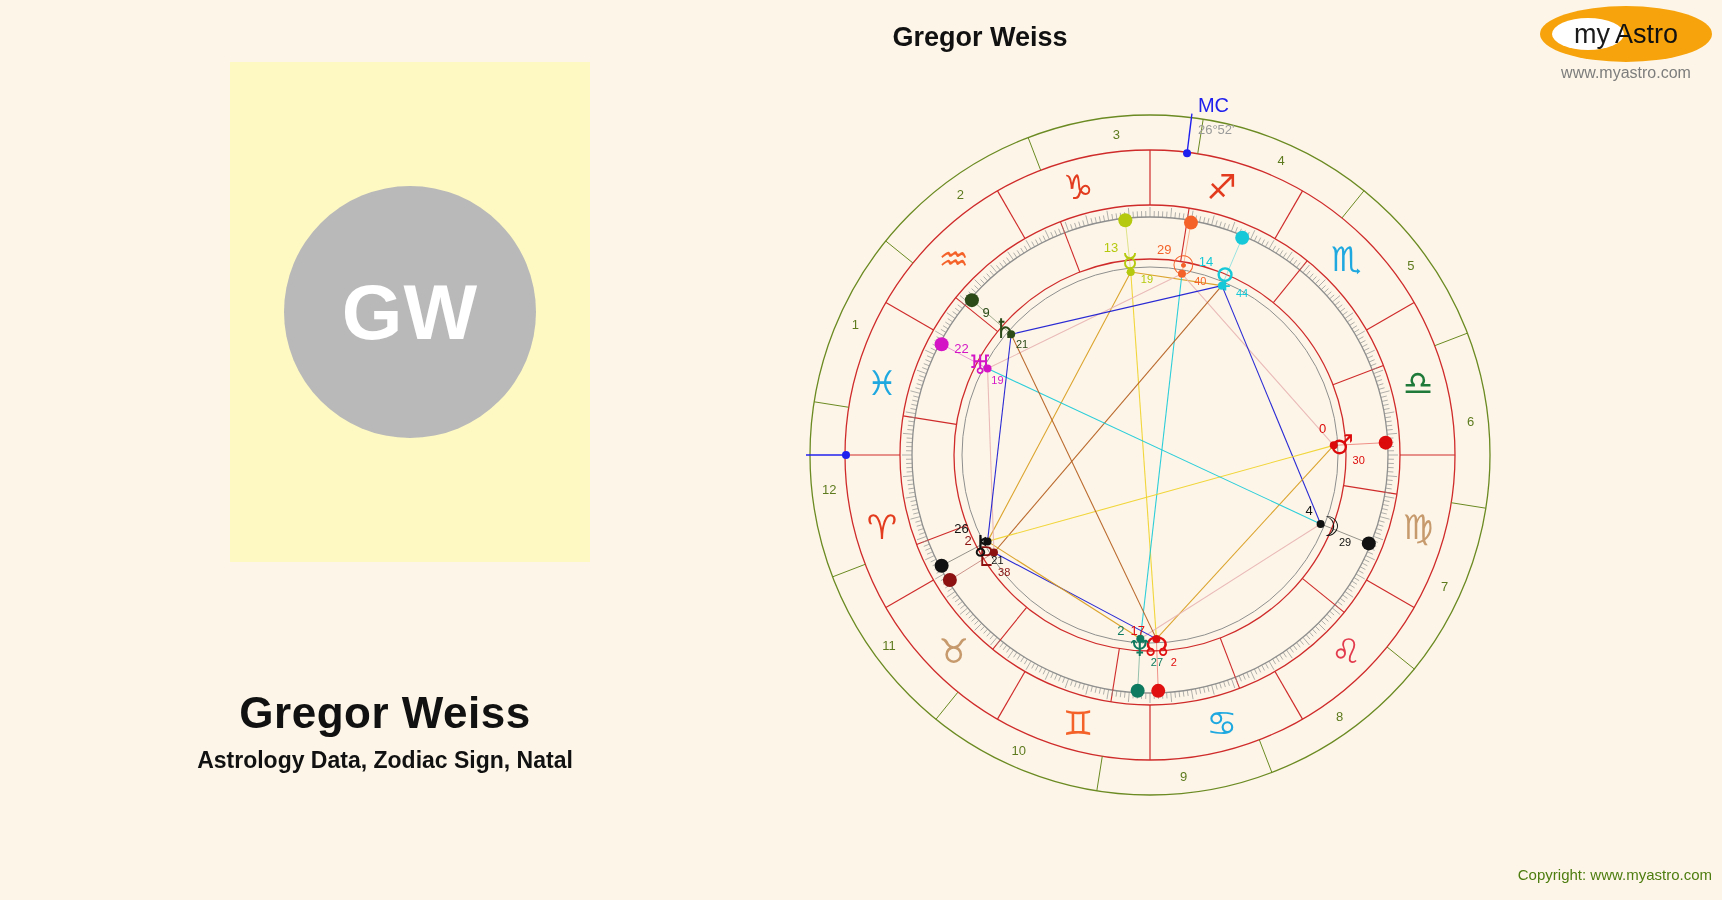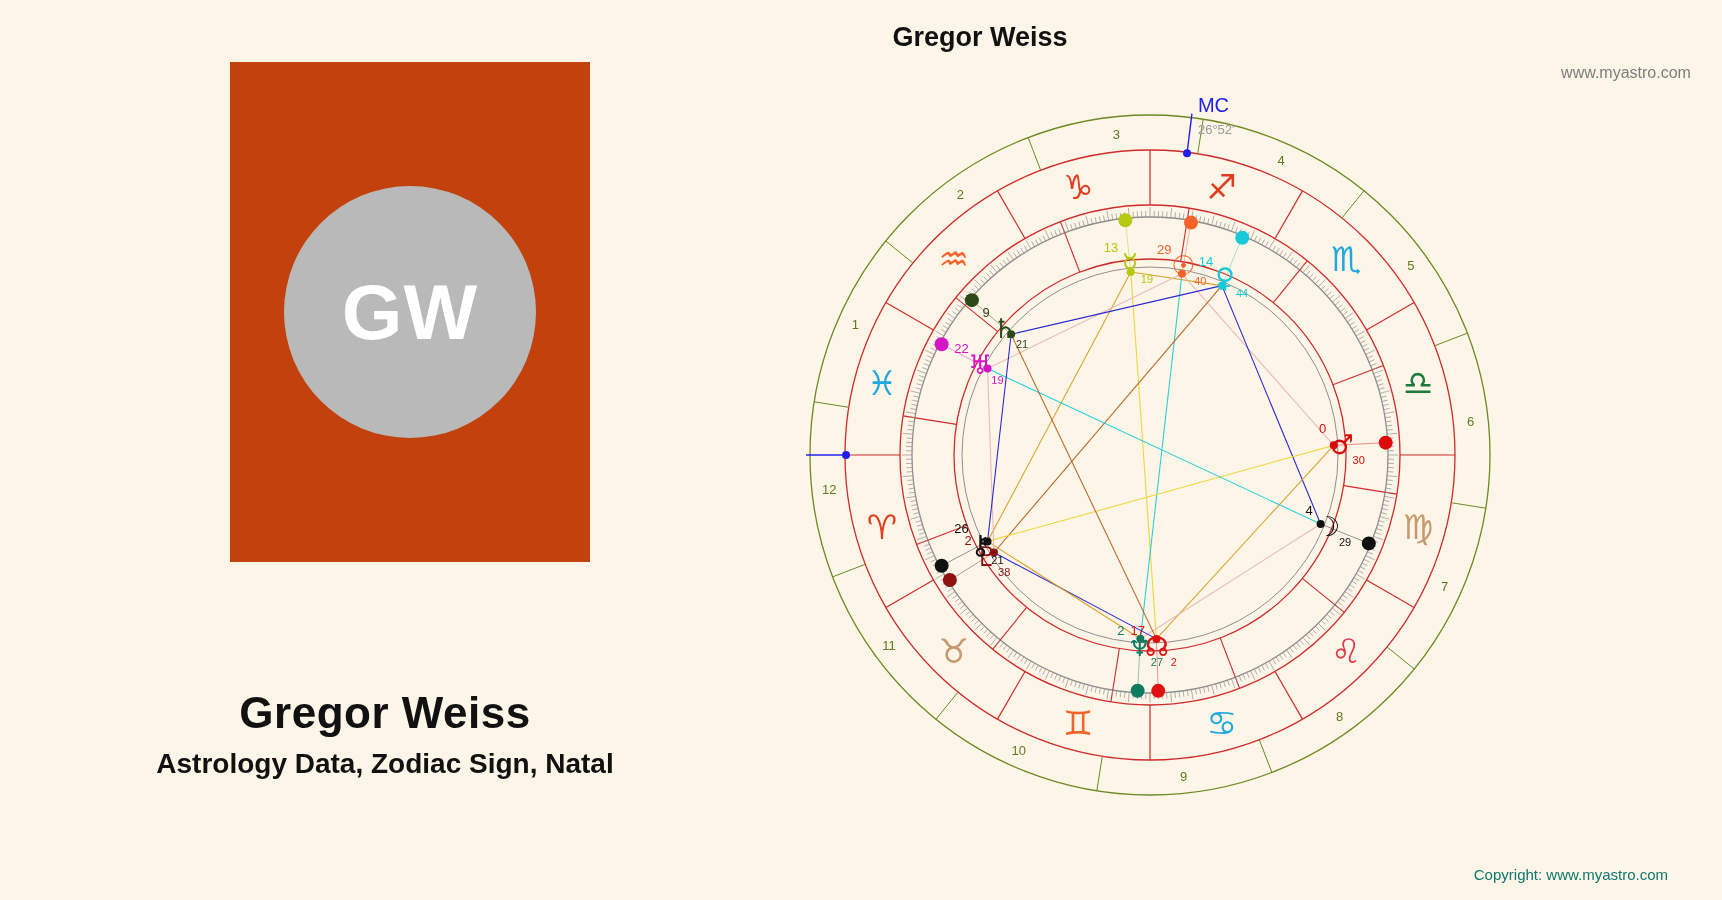--- a/index.html
+++ b/index.html
@@ -9,39 +9,39 @@
     font-family:"Liberation Sans", sans-serif;
     overflow:hidden;
     position:relative;
   }
   #root{position:relative;width:1722px;height:900px;}
 
   
   #left-panel{position:absolute;left:0;top:0;width:770px;height:900px;}
   #avatar-card{
     position:absolute;left:230px;top:62px;width:360px;height:500px;
-    background:#c2410c;
+    background:#fef9c3;
   }
   #avatar-circle{
     position:absolute;left:50%;top:50%;transform:translate(-50%,-50%);
     width:252px;height:252px;border-radius:50%;
     background:#b9b9b9;
     display:flex;align-items:center;justify-content:center;
   }
   #avatar-initials{
     color:#ffffff;font-size:78px;font-weight:bold;letter-spacing:1px;
     font-family:"Liberation Sans", sans-serif;line-height:1;
   }
   #person-name{
     position:absolute;left:0;top:688px;width:770px;text-align:center;
     font-size:44px;font-weight:bold;color:#111;letter-spacing:.5px;
   }
   #person-subtitle{
     position:absolute;left:0;top:745px;width:770px;text-align:center;
-    font-size:28px;font-weight:bold;color:#111;line-height:1.35;
+    font-size:23px;font-weight:bold;color:#111;line-height:1.35;
   }
 
   
   #chart-title{
     position:absolute;left:770px;top:22px;width:420px;text-align:center;
     font-size:27px;font-weight:bold;color:#111;
   }
   #brand-logo{position:absolute;left:1540px;top:6px;width:172px;height:56px;}
   #brand-logo .ell-outer{
     position:absolute;left:0;top:0;width:172px;height:56px;border-radius:50%;
@@ -56,22 +56,22 @@
     display:flex;align-items:center;justify-content:center;
     font-size:27px;color:#111;letter-spacing:0px;
   }
   #brand-text-my{font-weight:normal;color:#1a1a1a;}
   #brand-text-astro{font-weight:normal;color:#111;margin-left:5px;}
   #brand-url{
     position:absolute;left:1540px;top:64px;width:172px;text-align:center;
     font-size:16px;color:#7d7d7d;
   }
   #copyright{
-    position:absolute;left:1406px;top:866px;width:262px;text-align:right;
-    font-size:15px;color:#0f766e;
+    position:absolute;left:1450px;top:866px;width:262px;text-align:right;
+    font-size:15px;color:#4d7c0f;
   }
 
   
   #chart-wrap{position:absolute;left:800px;top:60px;width:700px;height:780px;}
   #natal-chart{display:block;}
   .asc-label{fill:#2020ee;font-size:20px;font-family:"Liberation Sans",sans-serif;}
   .asc-deg{fill:#9a9a9a;font-size:13px;font-family:"Liberation Sans",sans-serif;}
   .house-num{font-size:13px;font-family:"Liberation Sans",sans-serif;fill:#5d7a1e;}
   .zglyph{font-family:"DejaVu Sans",sans-serif;font-size:34px;}
   .pglyph{font-family:"DejaVu Sans",sans-serif;font-size:27px;}
@@ -93,20 +93,28 @@
 
     <div id="person-name">Gregor Weiss</div>
 
     <div id="person-subtitle">
       <div>Astrology Data, Zodiac Sign, Natal</div>
     </div>
   </div>
 
   <div id="chart-title">Gregor Weiss</div>
 
+  <div id="brand-logo">
+    <div class="ell-outer"></div>
+    <div class="ell-inner"></div>
+    <div class="brand-text">
+      <span id="brand-text-my">my</span>
+      <span id="brand-text-astro">Astro</span>
+    </div>
+  </div>
   <div id="brand-url">www.myastro.com</div>
   <div id="copyright">Copyright: www.myastro.com</div>
 
   <div id="chart-wrap">
     <svg id="natal-chart" width="700" height="780" viewBox="0 0 700 780">
       <g id="wheel-rings">
           <circle cx="350" cy="395" r="340" fill="none" stroke="#6b8a22" stroke-width="1.3"></circle>
           <circle cx="350" cy="395" r="305" fill="none" stroke="#cf2b2b" stroke-width="1.3"></circle>
           <circle cx="350" cy="395" r="250" fill="none" stroke="#cf2b2b" stroke-width="1.3"></circle>
           <circle cx="350" cy="395" r="238" fill="none" stroke="#8f8f8f" stroke-width="1.3"></circle>

